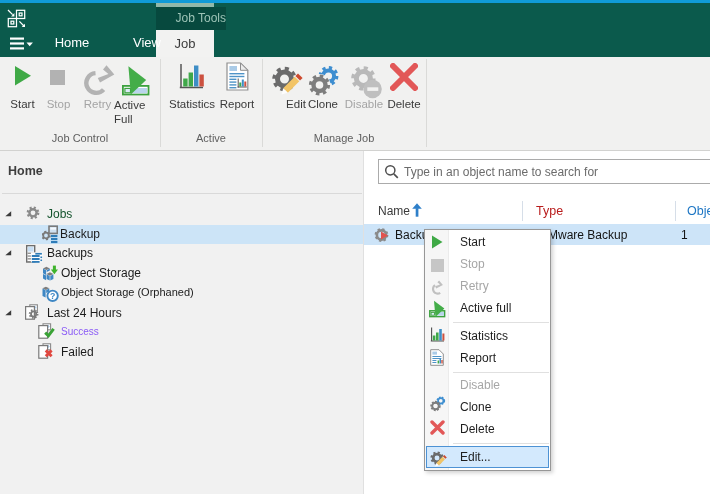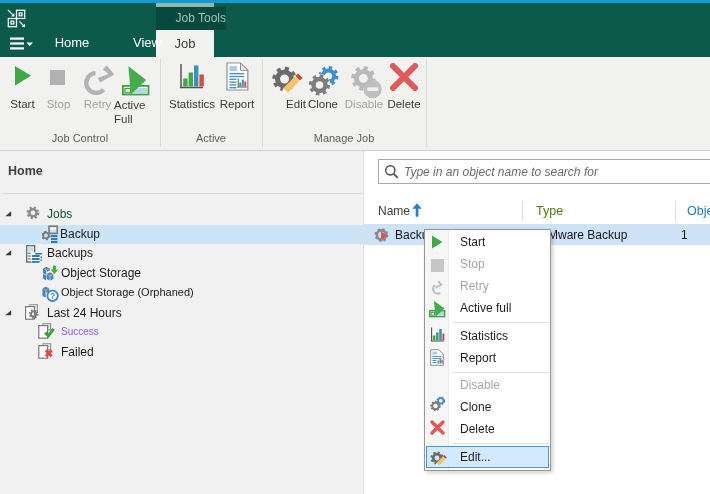--- a/index.html
+++ b/index.html
@@ -232,28 +232,28 @@
  <rect x="0.8" y="2.6" width="8.8" height="12.6" fill="#fff" stroke="#7a7a7a" stroke-width="1.2"></rect>
  <path d="M7.8 7.4 L13.6 13.2 M13.6 7.4 L7.8 13.2" fill="none" stroke="#e04840" stroke-width="2.9"></path>
 </svg>
 <div class="abs txt" style="left:61px;top:345px;font-size:12px;color:#1c1c1c">Failed</div>
 
 <div class="abs" style="left:378px;top:159px;width:346px;height:25px;background:#fff;border:1px solid #ababab"></div>
 <svg class="abs" style="left:384px;top:164px" width="16" height="16" viewBox="0 0 16 16">
  <circle cx="6.3" cy="6.3" r="4.6" fill="none" stroke="#4f4f4f" stroke-width="1.5"></circle>
  <path d="M9.8 9.8 L13.8 13.8" stroke="#4f4f4f" stroke-width="1.7"></path>
 </svg>
-<div class="abs txt" style="left:404px;top:165px;font-size:12px;font-style:italic;color:#6b6b6b">Type in an object name to search for</div>
+<div class="abs txt" style="left:404px;top:165px;font-size:12px;color:#6b6b6b">Type in an object name to search for</div>
 
 <div class="abs txt" style="left:378px;top:204px;font-size:12px;color:#3a3a3a">Name</div>
 <svg class="abs" style="left:412px;top:203px" width="10" height="14" viewBox="0 0 10 14">
  <polygon points="5,0.3 9.8,5.8 0.2,5.8" fill="#2e7fc9"></polygon>
  <rect x="3.7" y="5.2" width="2.7" height="8.5" fill="#2e7fc9"></rect>
 </svg>
-<div class="abs txt" style="left:536px;top:204px;font-size:12.5px;color:#4d7c0f">Type</div>
+<div class="abs txt" style="left:536px;top:204px;font-size:12.5px;color:#b91c1c">Type</div>
 <div class="abs txt" style="left:687px;top:204px;font-size:12.5px;color:#1d76c4">Object</div>
 <div class="abs" style="left:522px;top:201px;width:1px;height:20px;background:#d6dee8"></div>
 <div class="abs" style="left:675px;top:201px;width:1px;height:20px;background:#d6dee8"></div>
 
 <div class="abs" style="left:364px;top:224px;width:346px;height:21px;background:#cde4f8"></div>
 <svg class="abs" style="left:373px;top:226px" width="18" height="18" viewBox="0 0 18 18">
  <circle cx="8.5" cy="9" r="5.6" fill="none" stroke="#8a8a8a" stroke-width="2.6" stroke-dasharray="2.2 2.2"></circle>
  <circle cx="8.5" cy="9" r="4.6" fill="none" stroke="#8a8a8a" stroke-width="2.6"></circle>
  <circle cx="8.5" cy="9" r="2" fill="#cde4f8"></circle>
  <polygon points="8,5.4 15,9.4 8,13.4" fill="#e0524e"></polygon>

